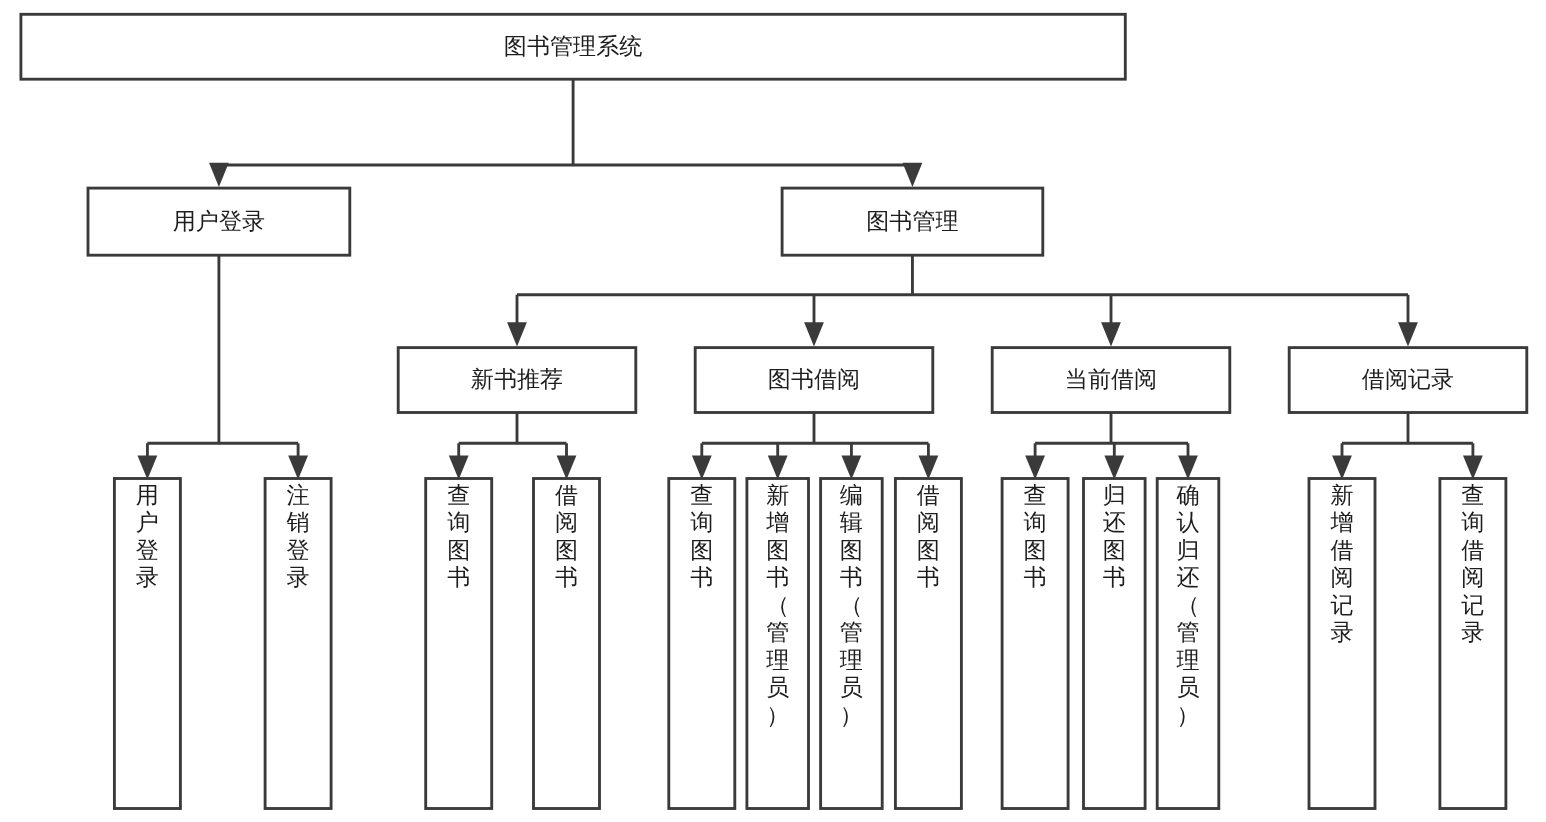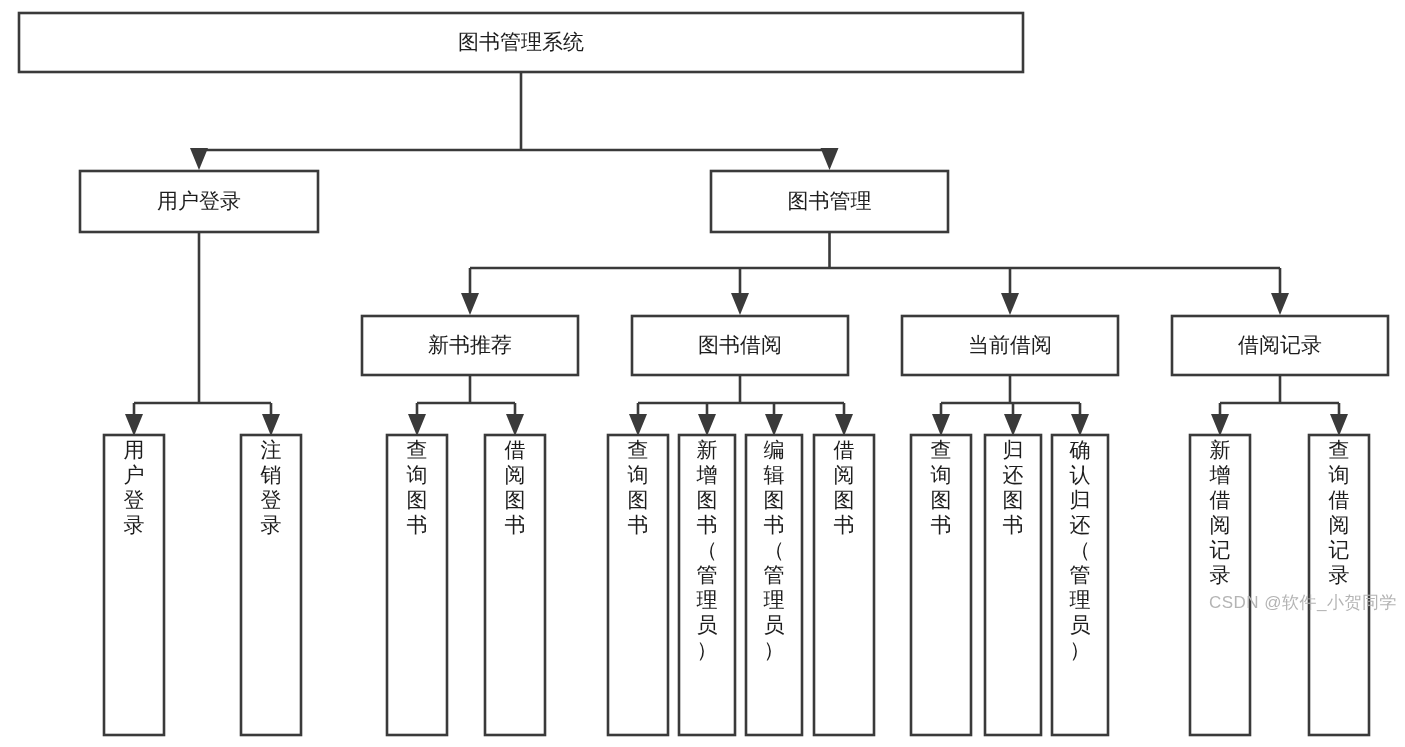--- a/index.html
+++ b/index.html
@@ -202,14 +202,13 @@
         <g>
           <rect x="1190" y="435" width="60" height="300" class="node-rect"></rect>
           <text x="1220" class="node-label-vert"><tspan x="1220" y="457">新</tspan><tspan x="1220" y="482">增</tspan><tspan x="1220" y="507">借</tspan><tspan x="1220" y="532">阅</tspan><tspan x="1220" y="557">记</tspan><tspan x="1220" y="582">录</tspan></text>
         </g>
         <g>
           <rect x="1309" y="435" width="60" height="300" class="node-rect"></rect>
           <text x="1339" class="node-label-vert"><tspan x="1339" y="457">查</tspan><tspan x="1339" y="482">询</tspan><tspan x="1339" y="507">借</tspan><tspan x="1339" y="532">阅</tspan><tspan x="1339" y="557">记</tspan><tspan x="1339" y="582">录</tspan></text>
         </g>
       </g>
   </svg>
-  <div class="watermark">CSDN @软件_小贺同学</div>
 </div>
 
 </body></html>

